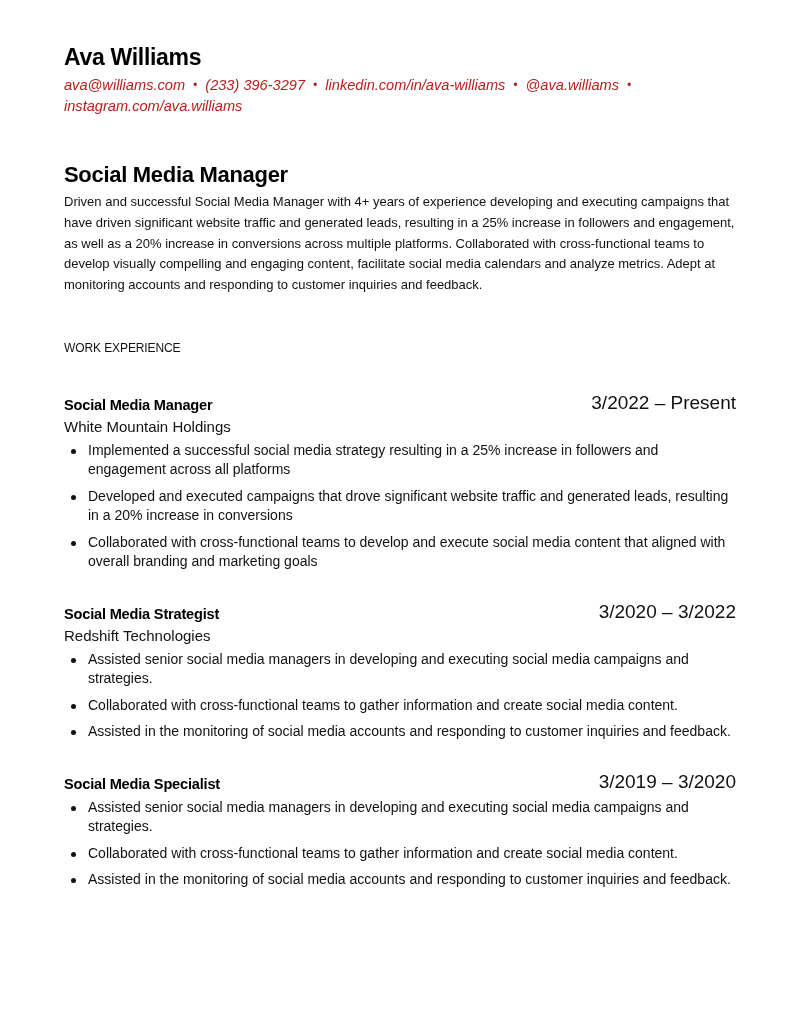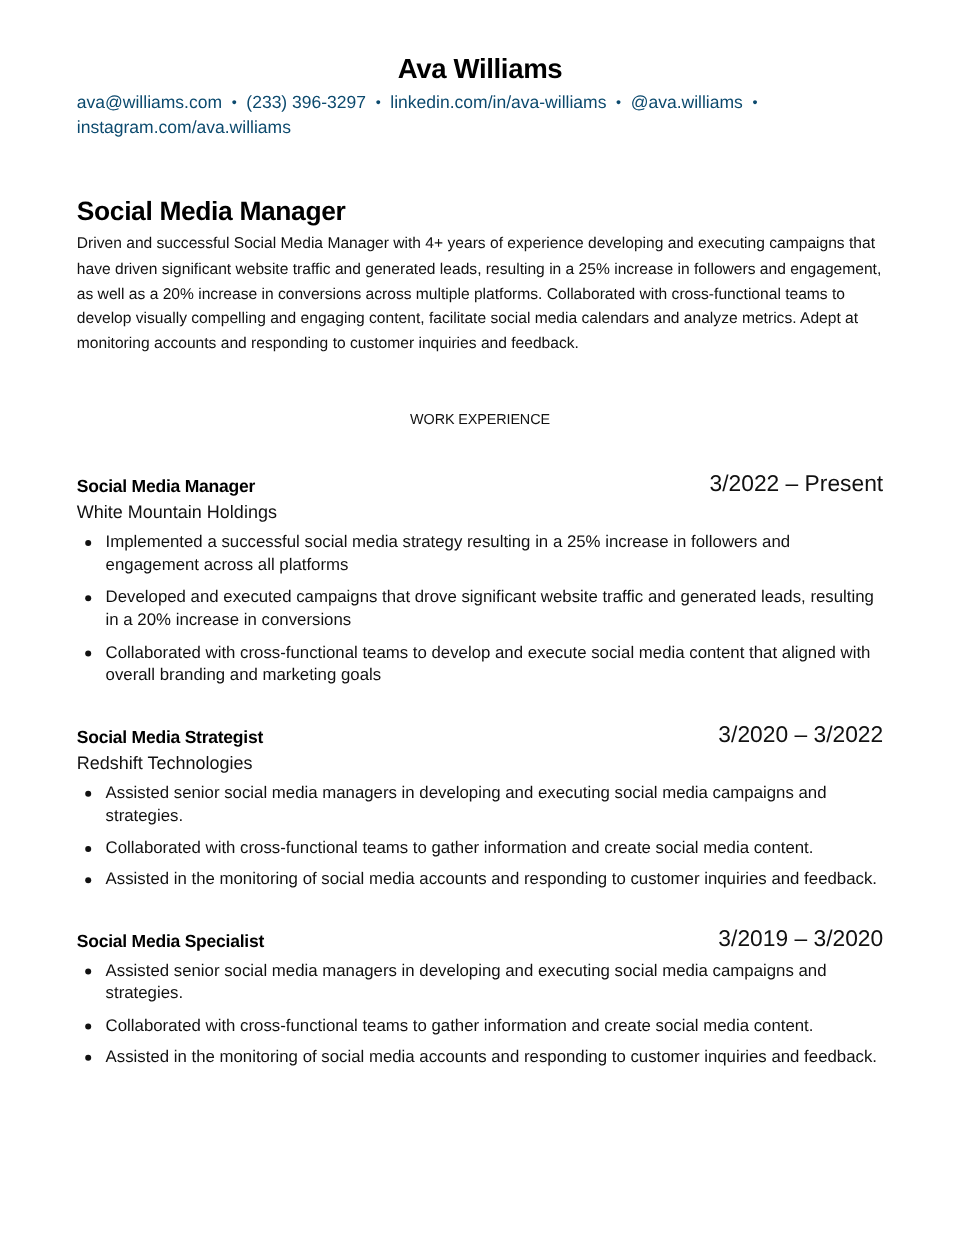--- a/index.html
+++ b/index.html
@@ -18,27 +18,27 @@
       padding: 42px 64px 0 64px;
       width: 672px;
     }
     .name {
       font-size: 23px;
       font-weight: bold;
       letter-spacing: -0.3px;
       margin: 0;
       line-height: 30px;
       color: #000;
-      text-align: center;
     }
     .contact {
       font-size: 14.6px;
       line-height: 21px;
       margin-top: 3px;
-      color: #0c4a6e;
+      color: #b91c1c;
+      font-style: italic;
     }
     .contact .sep {
       display: inline-block;
       margin: 0 8px;
       font-size: 12px;
       vertical-align: 1px;
     }
     .title {
       font-size: 22px;
       font-weight: bold;
@@ -53,21 +53,20 @@
       line-height: 20.8px;
       margin-top: 2px;
       color: #111;
     }
     .section-heading {
       font-size: 12px;
       margin-top: 45px;
       letter-spacing: -0.1px;
       color: #111;
       line-height: 14px;
-      text-align: center;
     }
     .job {
       margin-top: 38px;
     }
     .job + .job {
       margin-top: 30px;
     }
     .job-head {
       display: flex;
       justify-content: space-between;

